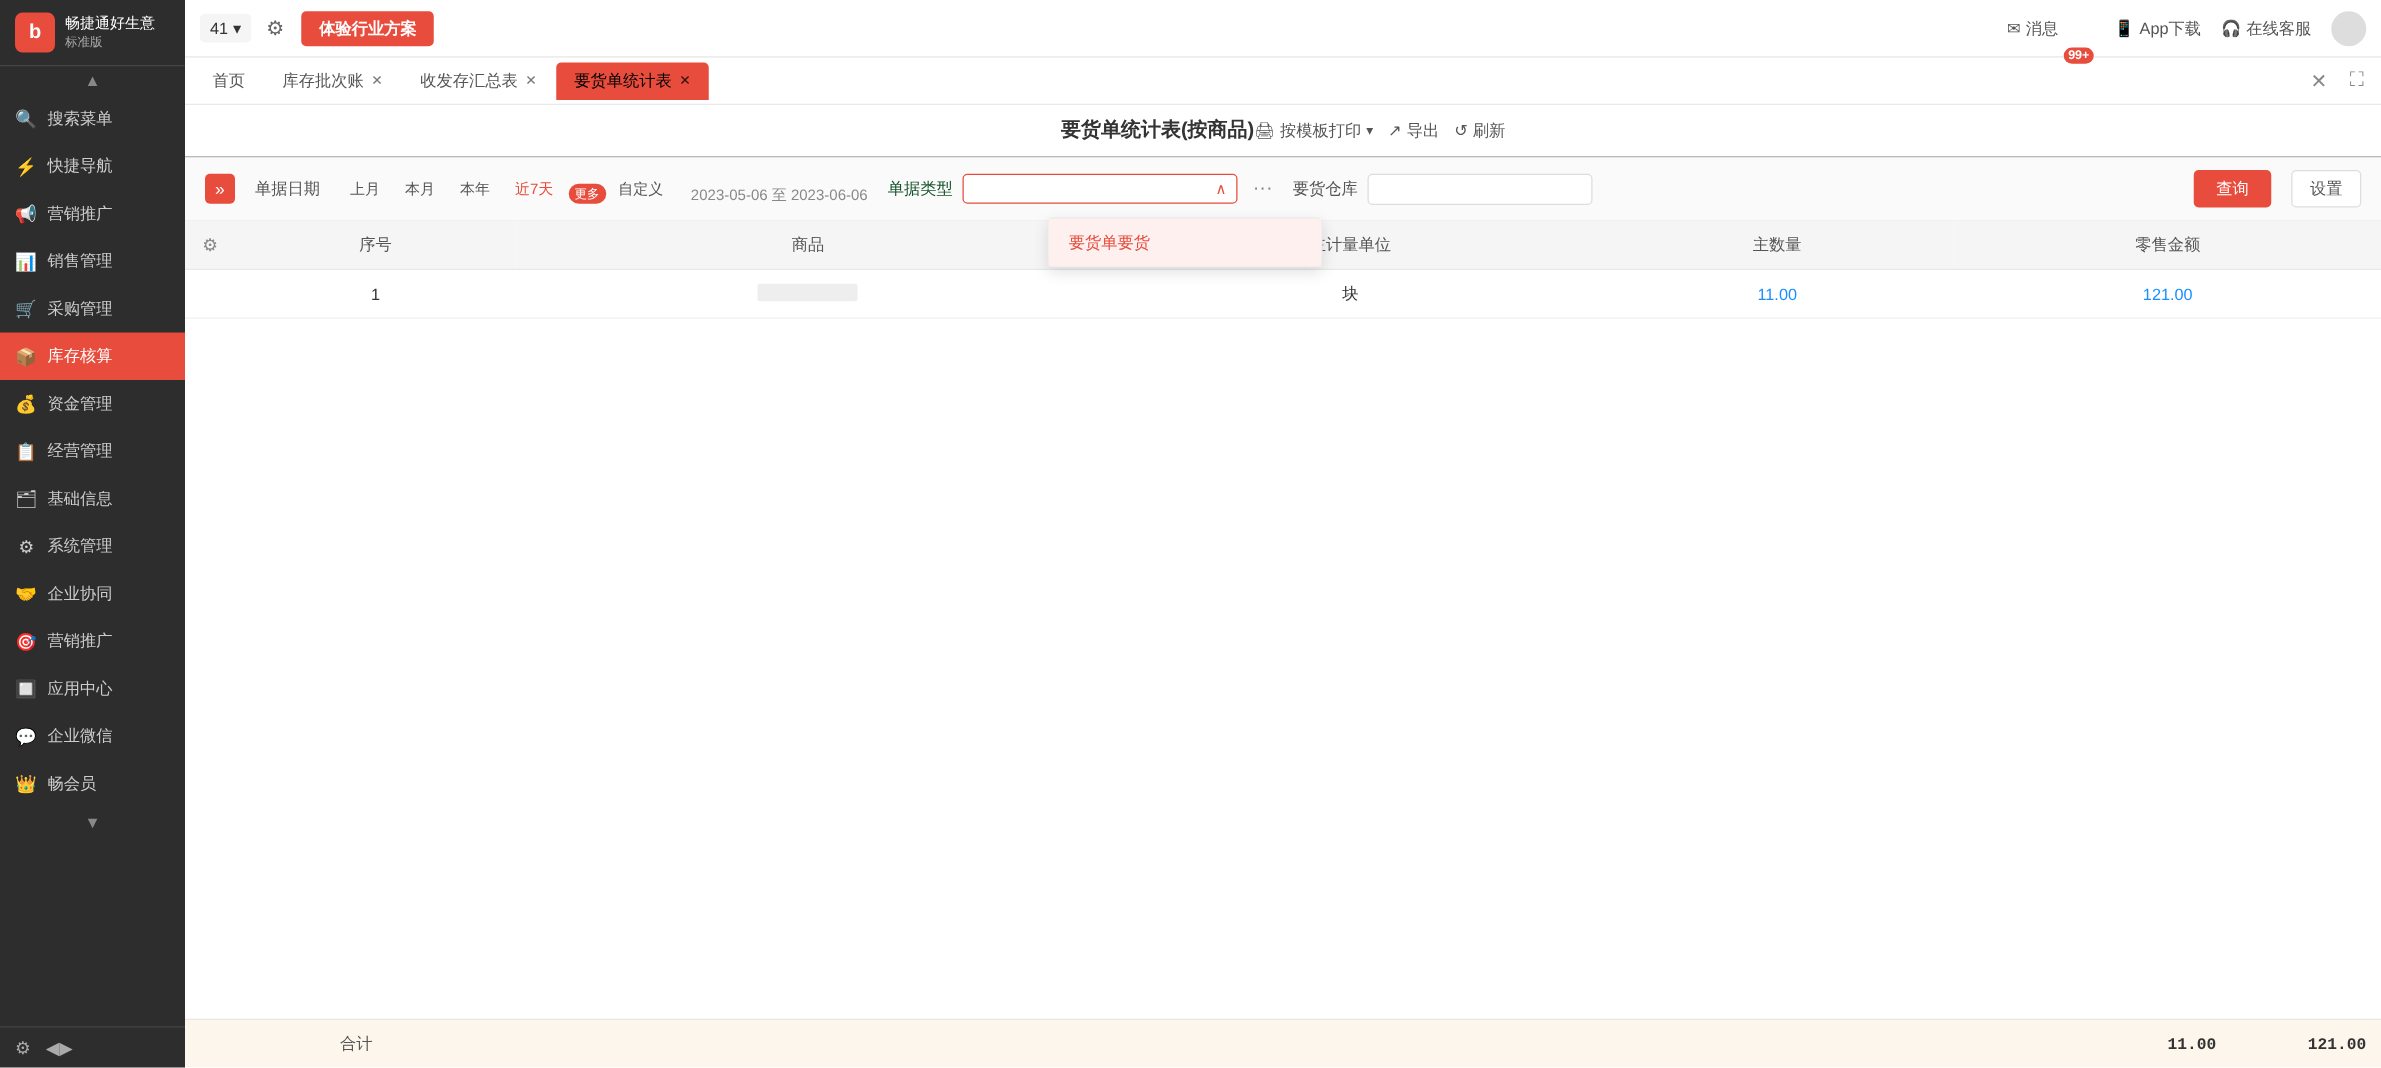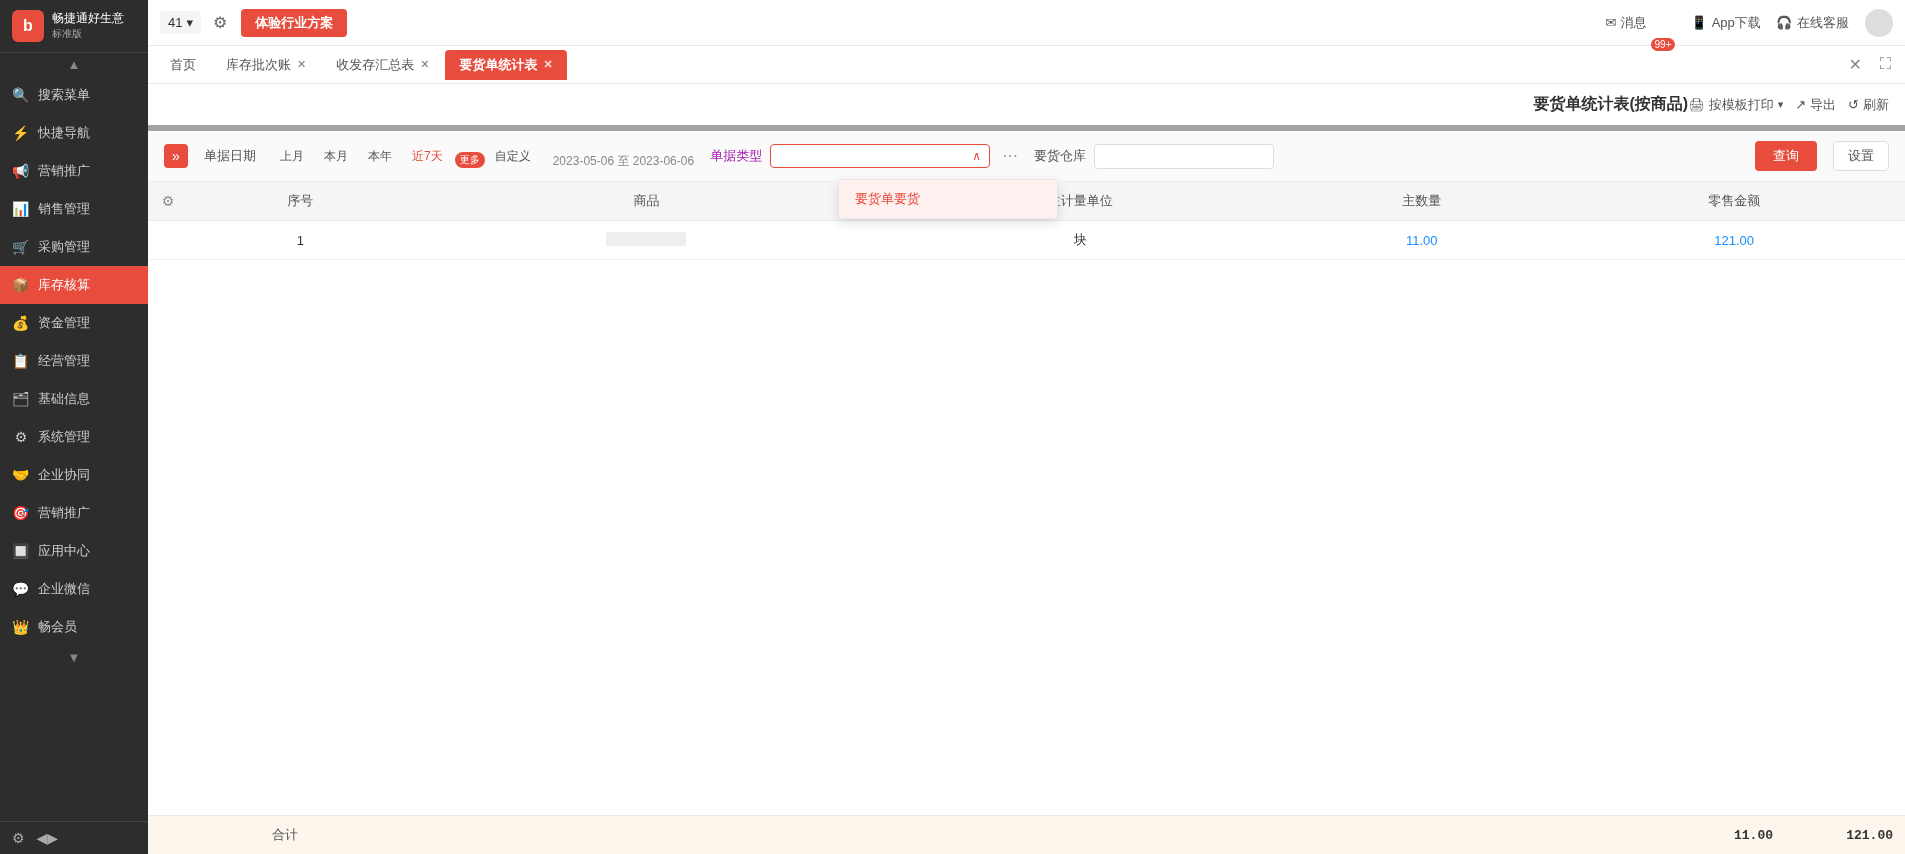--- a/index.html
+++ b/index.html
@@ -54,58 +54,58 @@
     }
     .header-gear { color: #666; cursor: pointer; font-size: 16px; margin-left: 4px; }
     .header-trial-btn {
       background: #e74c3c; color: white; border: none; padding: 5px 14px;
       border-radius: 4px; cursor: pointer; font-size: 13px; margin-left: 6px; font-weight: bold;
     }
     .header-right { display: flex; align-items: center; gap: 16px; }
     .header-right-item { display: flex; align-items: center; gap: 4px; color: #555; cursor: pointer; font-size: 13px; }
     .badge {
       background: #e74c3c; color: white; font-size: 10px;
-      padding: 1px 4px; border-radius: 8px; font-weight: normal; margin-top: 43px;
+      padding: 1px 4px; border-radius: 8px; font-weight: bold; margin-top: 43px;
     }
     .avatar { width: 28px; height: 28px; background: #ddd; border-radius: 50%; }
 
     
     .tabs-bar {
       position: fixed; left: 148px; top: 46px; right: 0; height: 38px;
       background: #fff; border-bottom: 1px solid #e8e8e8;
       display: flex; align-items: center; padding: 0 8px; z-index: 98;
       gap: 2px;
     }
     .tab {
       padding: 6px 14px; cursor: pointer; font-size: 13px; color: #555;
       border-radius: 4px 4px 0 0; white-space: nowrap; display: flex; align-items: center; gap: 6px;
     }
     .tab.active {
-      background: #e74c3c; color: #ffffff; font-weight: bold; justify-content: center;
+      background: #e74c3c; color: #000000; font-weight: normal; justify-content: center;
     }
     .tab .close-icon { font-size: 11px; cursor: pointer; opacity: 0.8; }
     .tabs-right { margin-left: auto; display: flex; gap: 6px; }
     .tabs-right-btn { color: #888; cursor: pointer; font-size: 16px; padding: 2px 6px; }
 
     
     .main {
       position: fixed; left: 148px; top: 84px; right: 0; bottom: 0;
       background: #f0f2f5; overflow: hidden;
     }
 
     
     .page {
       background: white; margin: 0; height: 100%;
       display: flex; flex-direction: column;
     }
 
     
     .page-title-bar {
-      display: flex; align-items: center; justify-content: flex-end;
-      padding: 10px 16px; border-bottom: 6px solid #a3a3a3;
+      display: flex; align-items: center; justify-content: center;
+      padding: 10px 16px; border-bottom: 1px solid #a3a3a3;
     }
     .page-title { font-size: 16px; font-weight: bold; color: #333; }
     .page-title-actions { display: flex; align-items: center; gap: 12px; }
     .print-btn {
       display: flex; align-items: center; gap: 4px; color: #555; cursor: pointer; font-size: 13px;
     }
     .export-btn {
       display: flex; align-items: center; gap: 4px; color: #555; cursor: pointer; font-size: 13px;
     }
     .refresh-btn {
@@ -129,21 +129,21 @@
     }
     .date-option.active { color: #e74c3c; }
     .date-badge {
       background: #e74c3c; color: white; font-size: 10px; padding: 1px 5px;
       border-radius: 8px; cursor: pointer;
     }
     .date-custom { color: #555; font-size: 12px; cursor: pointer; padding: 3px 6px; }
     .date-range { color: #888; font-size: 12px; margin-top: 11px; }
 
     .filter-section { display: flex; align-items: center; gap: 8px; }
-    .filter-type-label { color: #a21caf; font-size: 13px; white-space: nowrap; }
+    .filter-type-label { color: #14532d; font-size: 13px; white-space: nowrap; }
     .filter-type-input {
       border: 1px solid #e74c3c; border-radius: 4px; padding: 4px 8px;
       font-size: 13px; width: 220px; outline: none; color: #333;
       display: flex; align-items: center; justify-content: space-between;
       cursor: pointer; background: white; position: relative;
     }
     .filter-type-arrow { color: #e74c3c; font-size: 12px; }
     .filter-dots { color: #888; cursor: pointer; font-size: 16px; margin-left: 4px; }
 
     .filter-warehouse-label { color: #555; font-size: 13px; white-space: nowrap; }

